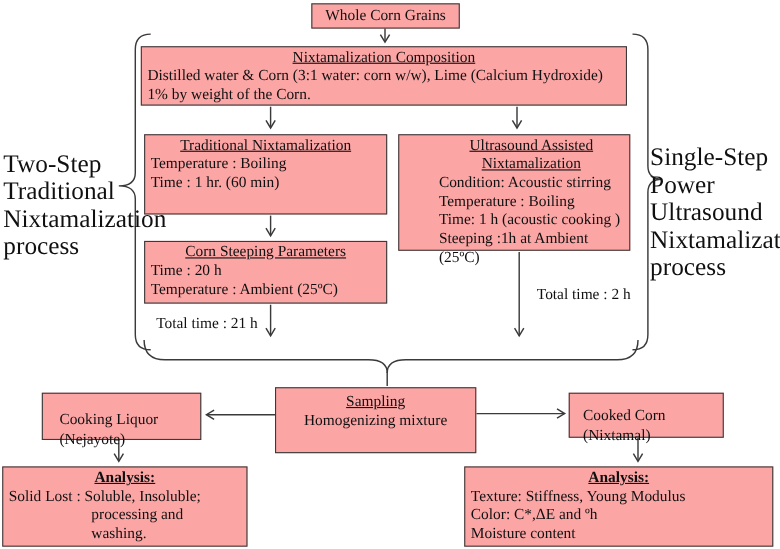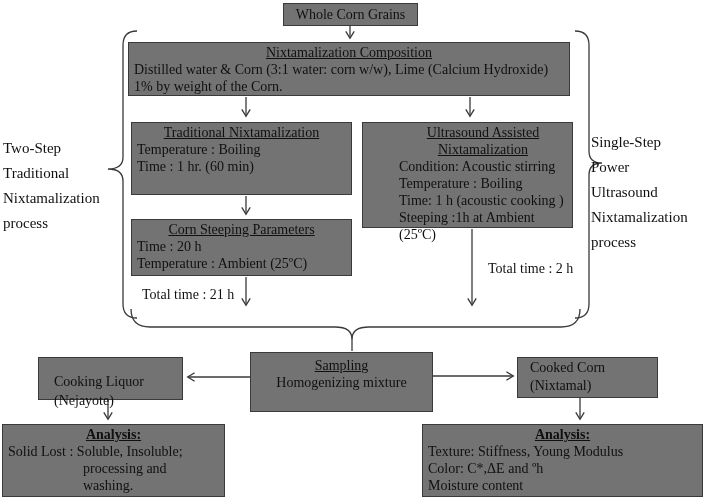--- a/index.html
+++ b/index.html
@@ -3,40 +3,40 @@
 <meta charset="utf-8">
 <style>
   * { margin:0; padding:0; box-sizing:border-box; }
   html,body { background:#ffffff; }
   .canvas {
     position:relative; width:709px; height:499px; background:#ffffff; overflow:hidden;
     font-family:"Liberation Serif","DejaVu Serif",serif; color:#101010; font-size:14px;
   }
   svg.connectors { position:absolute; left:0; top:0; width:709px; height:499px; }
   .box {
-    position:absolute; border:1.6px solid #3a3a3a; background:#737373;
+    position:absolute; border:1.6px solid #3a3a3a; background:#fca5a5;
     line-height:17px; padding:1px 5px;
   }
   .box .title { display:block; text-align:center; text-decoration:underline; }
   .box .line  { display:block; }
   .center { text-align:center; }
   .bold { font-weight:bold; }
-  .side-label { position:absolute; font-size:15px; line-height:25px; white-space:nowrap; }
+  .side-label { position:absolute; font-size:23px; line-height:25px; white-space:nowrap; }
   .side-label span { display:block; }
   .float-label { position:absolute; white-space:nowrap; }
 
   
   #box-whole          { left:283px; top:3px;   width:135px; height:23px; line-height:19px; text-align:center; }
   #box-composition    { left:128px; top:42px;  width:442px; height:54px; }
   #box-traditional    { left:131px; top:122px; width:221px; height:73px; }
   #box-ultrasound     { left:362px; top:122px; width:211px; height:106px;padding-left:36px; }
   #box-steeping       { left:131px; top:219px; width:221px; height:57px; }
   #box-sampling       { left:250px; top:352px; width:183px; height:60px; padding-top:4px; }
   #box-cooking-liquor { left:38px;  top:357px; width:145px; height:43px; padding-left:15px; line-height:19px; padding-top:14px; }
-  #box-cooked-corn    { left:517px; top:357px; width:141px; height:41px; padding-left:12px; line-height:18px; padding-top:1px; }
+  #box-cooked-corn    { left:517px; top:357px; width:141px; height:41px; padding-left:12px; line-height:18px; padding-top:12px; }
   #box-analysis-left  { left:2px;   top:424px; width:223px; height:73px; }
   #box-analysis-right { left:422px; top:424px; width:281px; height:73px; }
 
   #box-analysis-left .indent { margin-left:75px; }
 
   #label-total-left  { left:142px; top:287px; }
   #label-total-right { left:488px; top:261px; }
   #side-label-left   { left:3px;   top:136px; }
   #side-label-right  { left:591px; top:130px; }
 </style>

